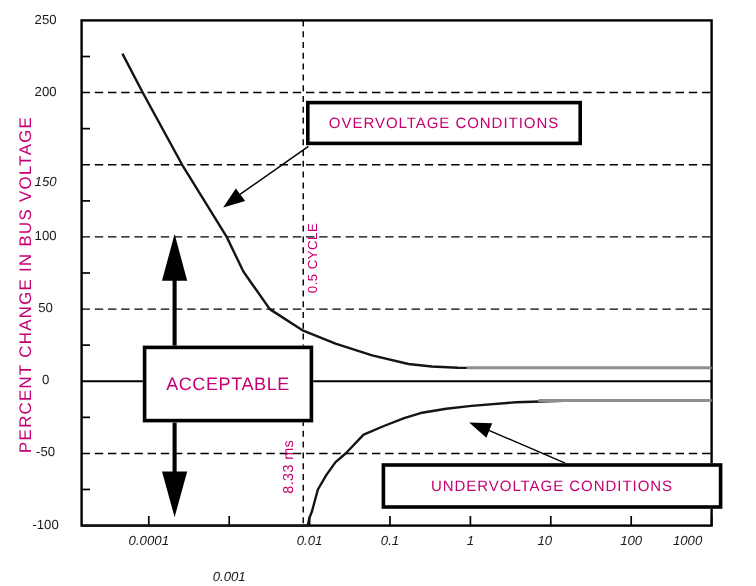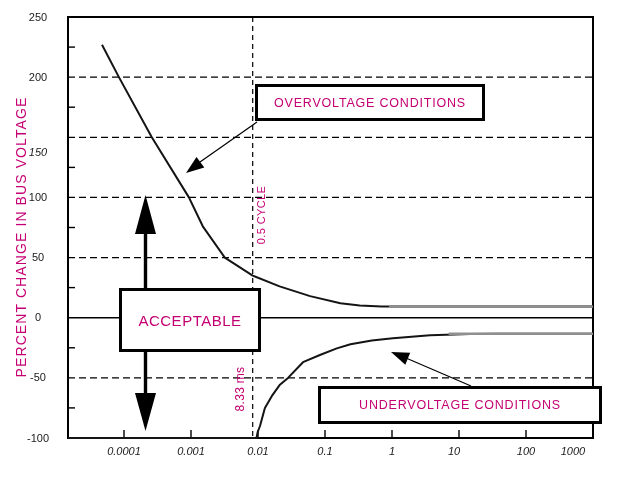--- a/index.html
+++ b/index.html
@@ -103,20 +103,20 @@
   </div>
 <div class="tick ytick" style="top: 10.5px;">250</div>
     <div class="tick ytick" style="top: 70.6px;">200</div>
     <div class="tick ytick" style="top: 146px; font-style: italic;">150</div>
     <div class="tick ytick" style="top: 190.9px;">100</div>
     <div class="tick ytick" style="top: 251.1px;">50</div>
     <div class="tick ytick" style="top: 311.2px;">0</div>
     <div class="tick ytick" style="top: 371.4px;">-50</div>
     <div class="tick ytick" style="top: 431.5px;">-100</div>
     <div class="tick xtick" style="left: 94px;">0.0001</div>
-    <div class="tick xtick" style="left: 161px;">0.001</div>
+    <div class="tick xtick" style="left: 161px; margin-top: 30px;">0.001</div>
     <div class="tick xtick" style="left: 228px;">0.01</div>
     <div class="tick xtick" style="left: 295px;">0.1</div>
     <div class="tick xtick" style="left: 362px;">1</div>
     <div class="tick xtick" style="left: 424px;">10</div>
     <div class="tick xtick" style="left: 496px;">100</div>
     <div class="tick xtick" style="left: 543px;">1000</div>
   </div>
 
 </body></html>

